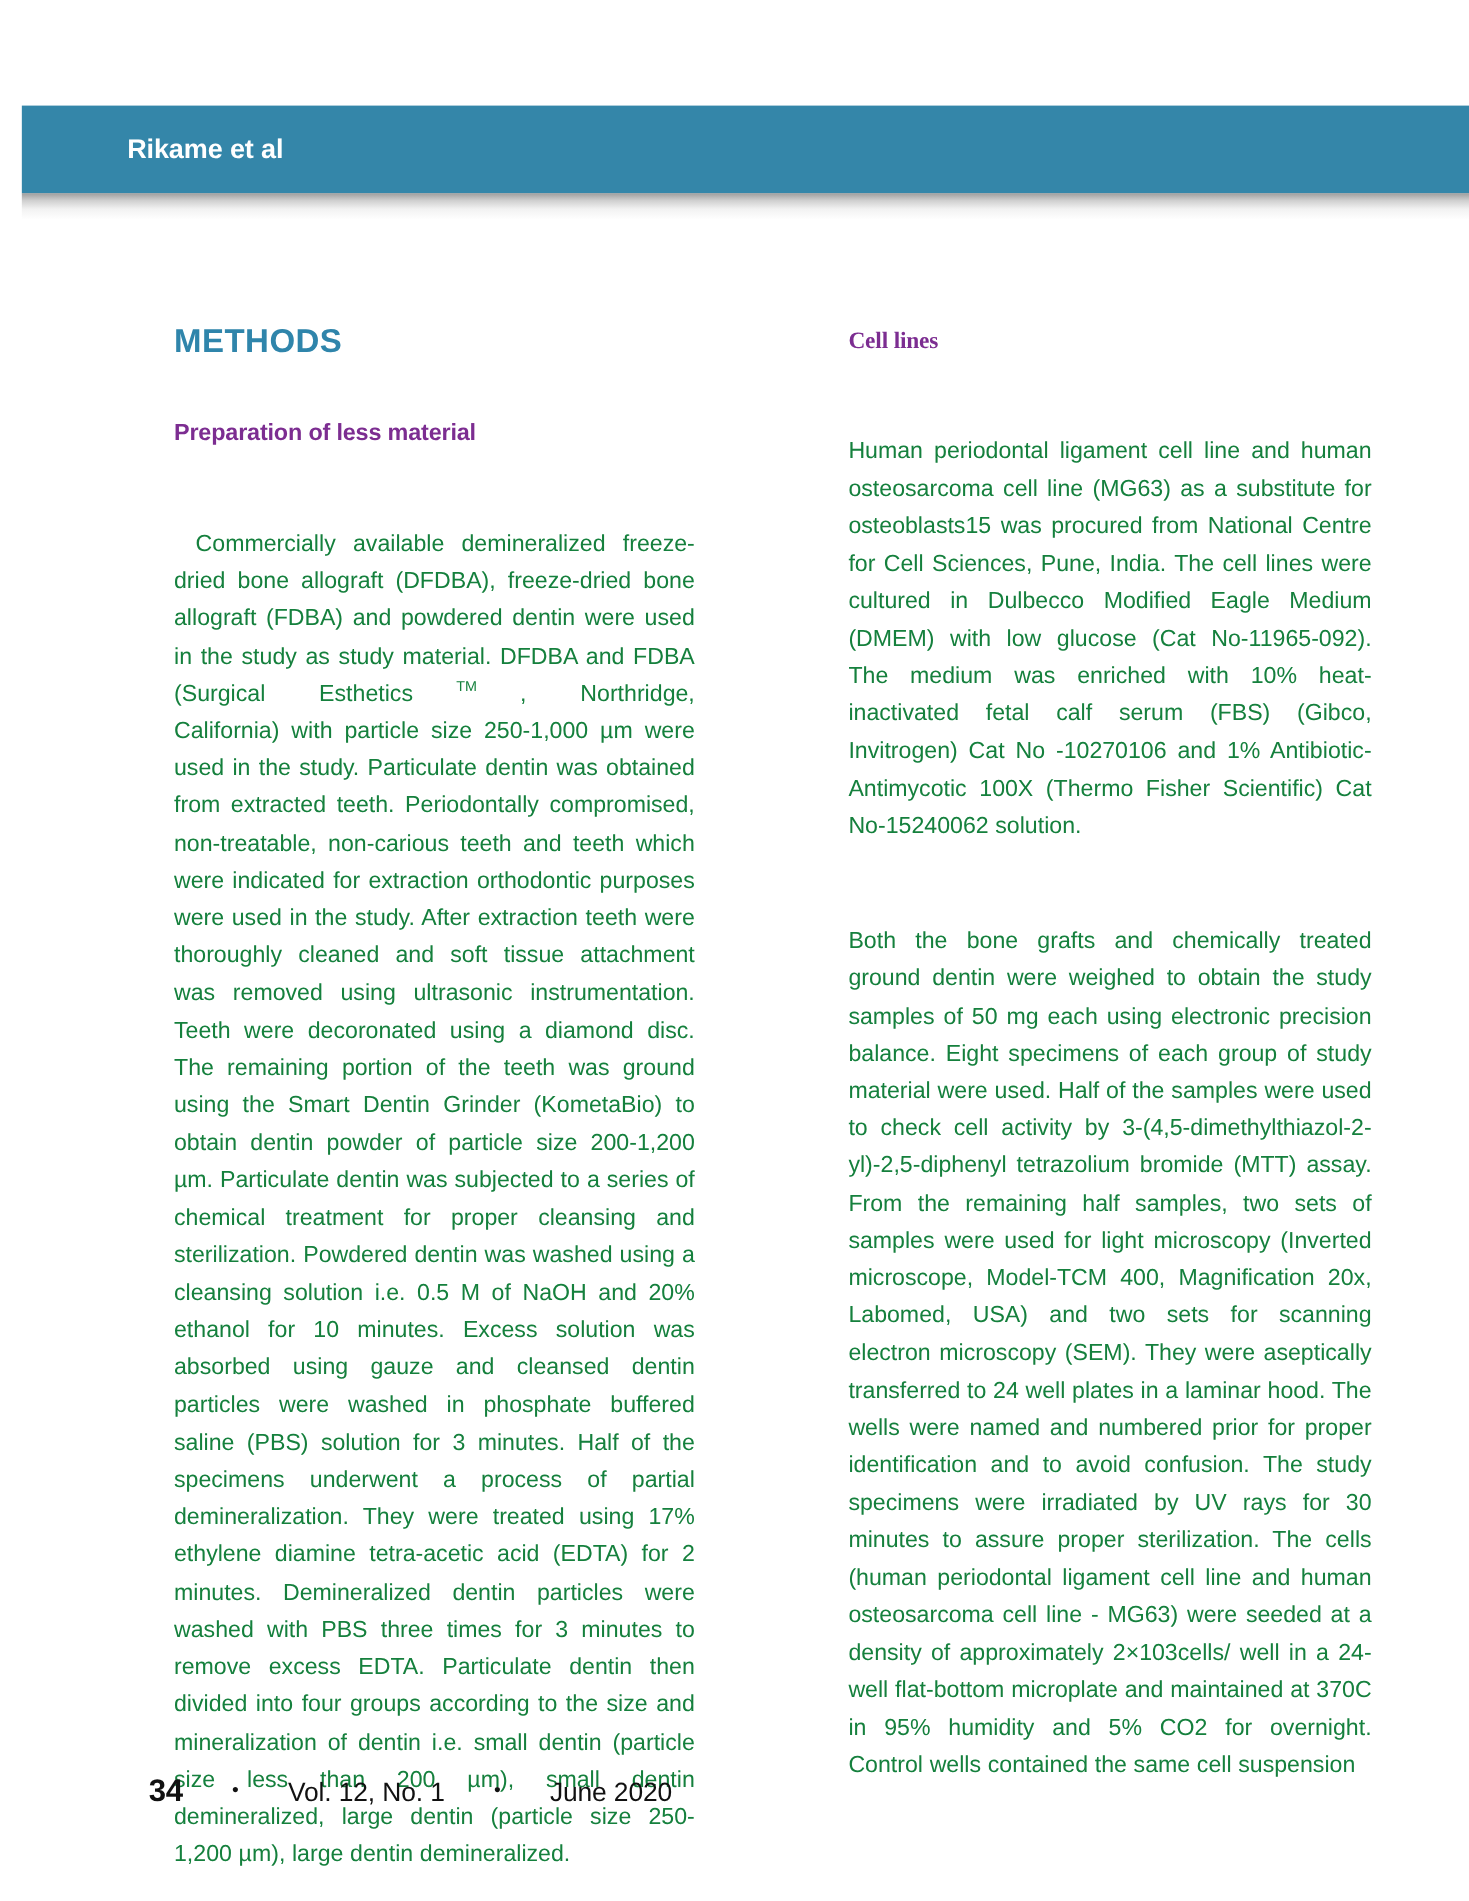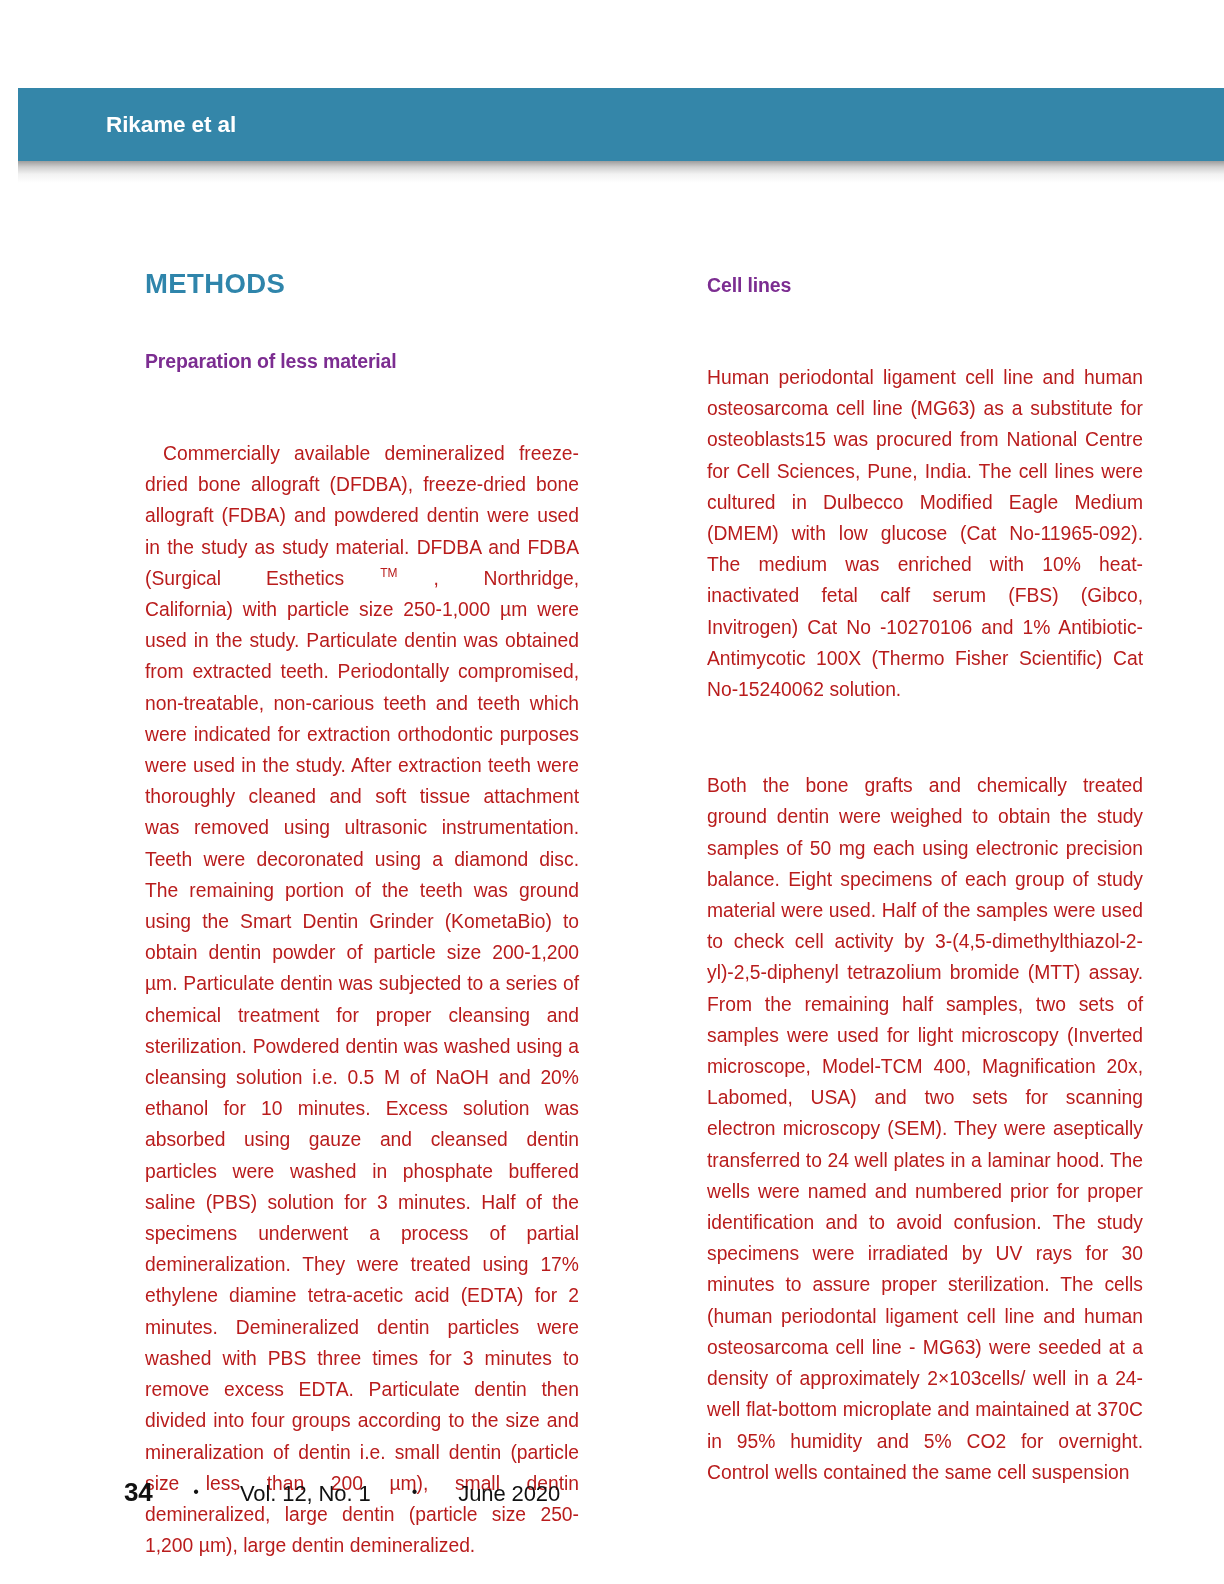--- a/index.html
+++ b/index.html
@@ -85,35 +85,35 @@
     letter-spacing: -0.15px;
     margin-bottom: 2px;
   }
 
   .sec-head.spaced { margin-top: 28px; }
 
   
   .body-text {
     font-size: 19.3px;
     line-height: 31.2px;
-    color: #b91c1c;
+    color: #15803d;
     text-align: justify;
     text-justify: inter-word;
     word-spacing: 0.2px;
     margin-top: 29px;
   }
 
   .body-text sup {
     font-size: 0.62em;
     vertical-align: super;
     line-height: 0;
   }
 
   
-  .col-right .sec-head:first-child { margin-top: 6px; }
+  .col-right .sec-head:first-child { margin-top: 6px; font-family: Liberation Serif, serif; }
 
   
   .footer {
     position: absolute;
     left: 70px;
     bottom: 58px;
     display: flex;
     align-items: baseline;
     gap: 12px;
     color: #111111;

